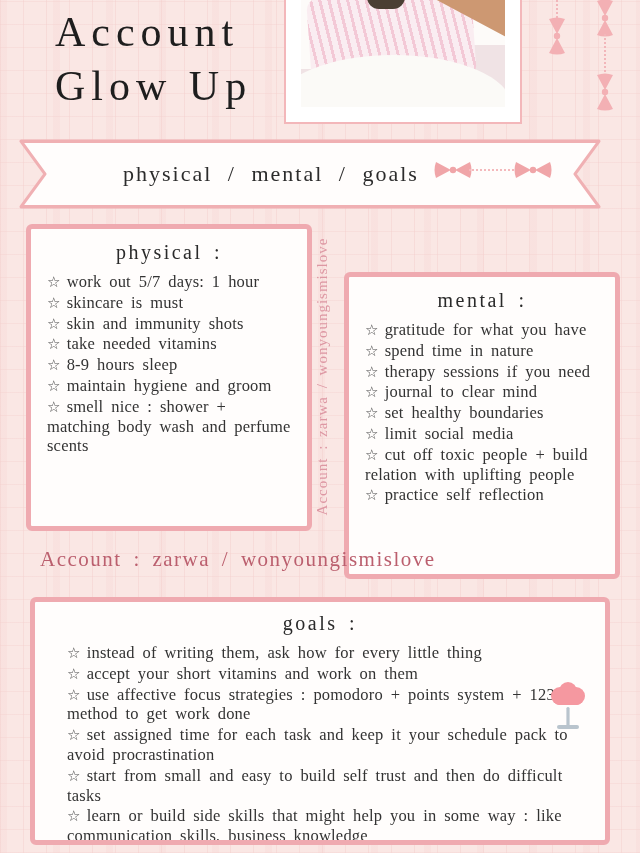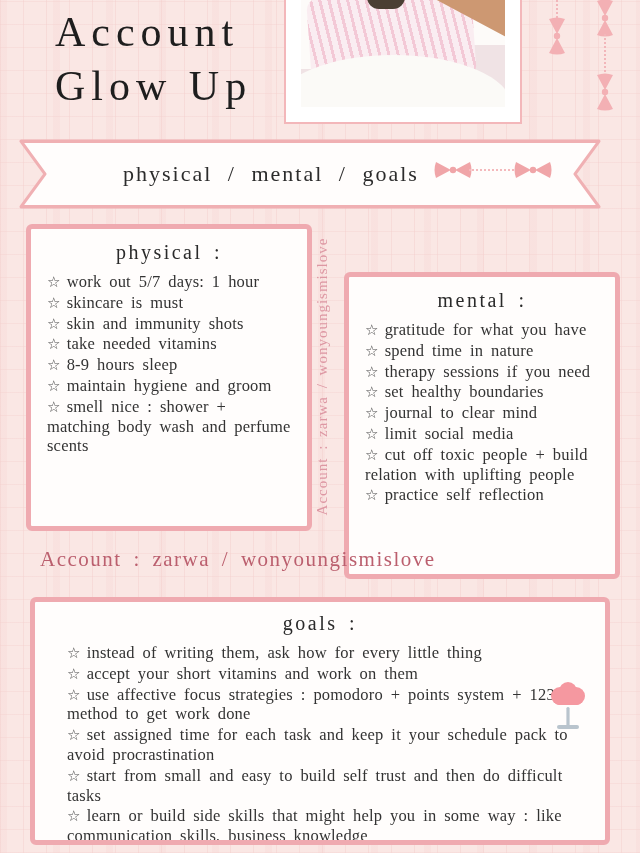--- a/index.html
+++ b/index.html
@@ -195,23 +195,23 @@
   <section class="card card-mental">
     <h2 class="card-heading">mental :</h2>
     <div class="list">
 
         <div class="item"><span class="star">☆</span><span>gratitude for what you have</span></div>
 
         <div class="item"><span class="star">☆</span><span>spend time in nature</span></div>
 
         <div class="item"><span class="star">☆</span><span>therapy sessions if you need</span></div>
 
+        <div class="item"><span class="star">☆</span><span>journal to clear mind</span></div>
+
         <div class="item"><span class="star">☆</span><span>set healthy boundaries</span></div>
-
-        <div class="item"><span class="star">☆</span><span>journal to clear mind</span></div>
 
         <div class="item"><span class="star">☆</span><span>limit social media</span></div>
 
         <div class="item"><span class="star">☆</span><span>cut off toxic people + build relation with uplifting people</span></div>
 
         <div class="item"><span class="star">☆</span><span>practice self reflection</span></div>
       </div>
   </section>
 
   <div class="account-horizontal">Account : zarwa / wonyoungismislove</div>

